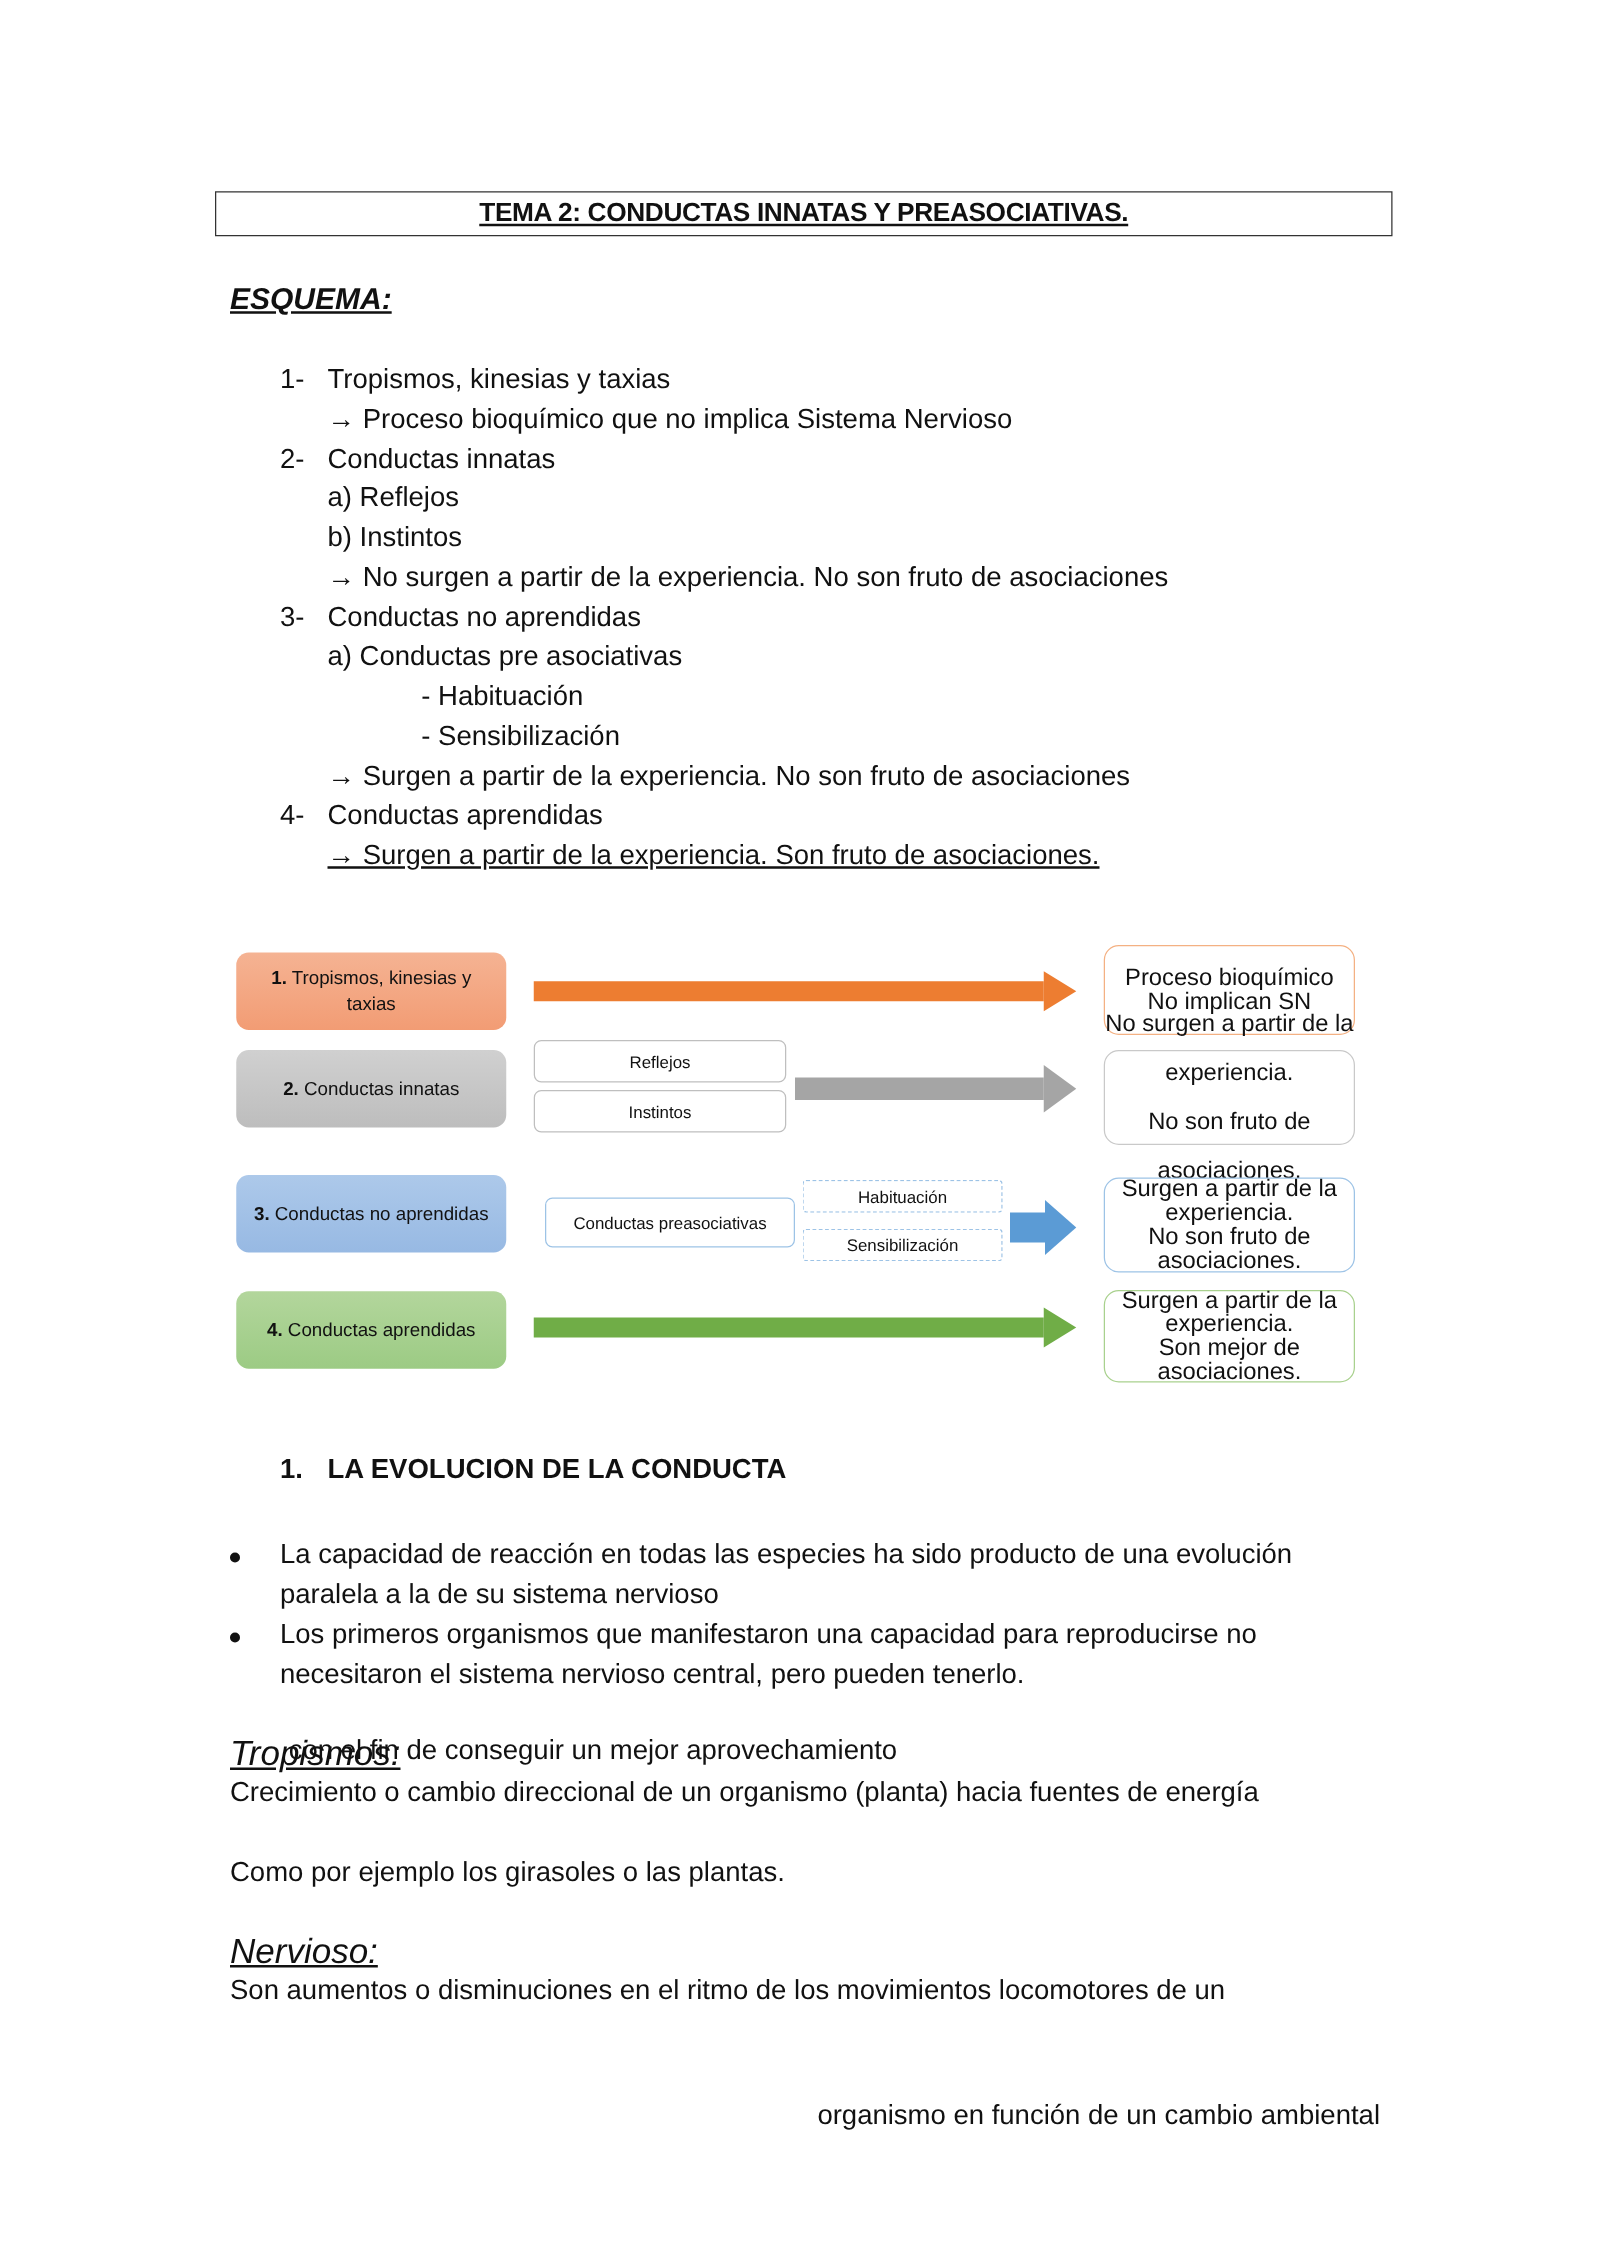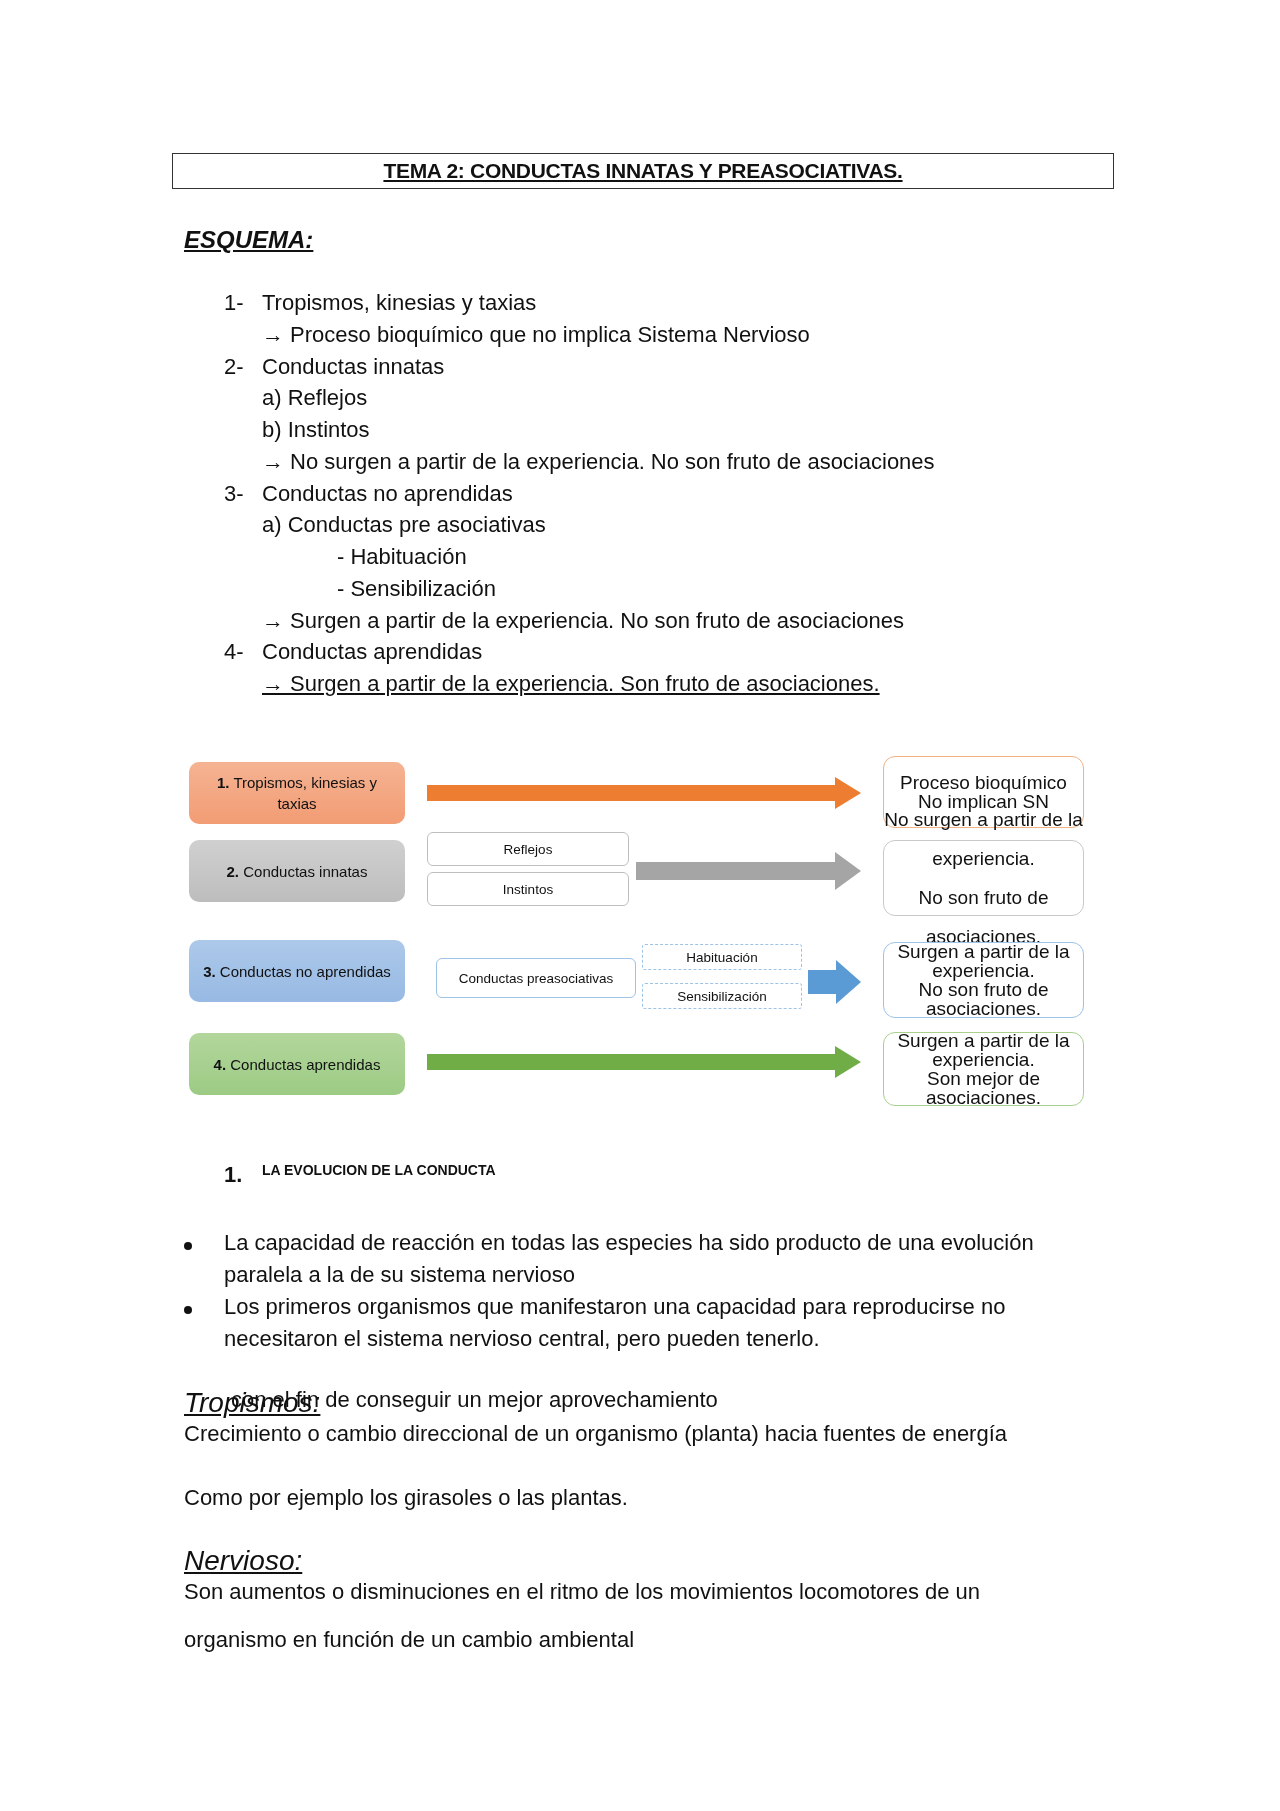--- a/index.html
+++ b/index.html
@@ -122,27 +122,27 @@
     <div class="head" style="left:408px;top:0;border-top-width:16px;border-bottom-width:16px;border-left-width:26px;border-left-color:#70ad47;"></div>
   </div>
   <div class="rbox" style="top:1032px;height:74px;border:1.5px solid #a9d18e;">
     <div>Surgen a partir de la</div>
     <div>experiencia.</div>
     <div>Son mejor de asociaciones.</div>
   </div>
 </div>
 
 <div class="abs" style="left:224px;top:1162px;font-size:22px;font-weight:bold;">1.</div>
-<div class="abs" style="left:262px;top:1162px;font-size:14px;font-weight:bold;">LA EVOLUCION DE LA CONDUCTA</div>
+<div class="abs" style="left:262px;top:1162px;font-size:22px;font-weight:bold;">LA EVOLUCION DE LA CONDUCTA</div>
 
 <div class="bullet-dot" style="top:1242px;"></div>
 <div class="para" style="top:1227px;">La capacidad de reacción en todas las especies ha sido producto de una evolución paralela a la de su sistema nervioso</div>
 <div class="bullet-dot" style="top:1306px;"></div>
 <div class="para" style="top:1291px;">Los primeros organismos que manifestaron una capacidad para reproducirse no necesitaron el sistema nervioso central, pero pueden tenerlo.</div>
 
 <div class="sub-h" style="top:1387px;">Tropismos:</div>
 <div class="para2" style="top:1418px;">Crecimiento o cambio direccional de un organismo (planta) hacia fuentes de energía</div>
 <div class="para2" style="top:1384px;margin-left:47px;">con el fin de conseguir un mejor aprovechamiento</div>
 <div class="para2" style="top:1482px;">Como por ejemplo los girasoles o las plantas.</div>
 
 <div class="sub-h" style="top:1545px;">Nervioso:</div>
 <div class="para2" style="top:1576px;">Son aumentos o disminuciones en el ritmo de los movimientos locomotores de un</div>
-<div class="para2" style="top:1624px;">organismo en función de un cambio ambiental</div>
+<div class="para2" style="top:1676px;text-align:right;">organismo en función de un cambio ambiental</div>
 
 </body></html>

